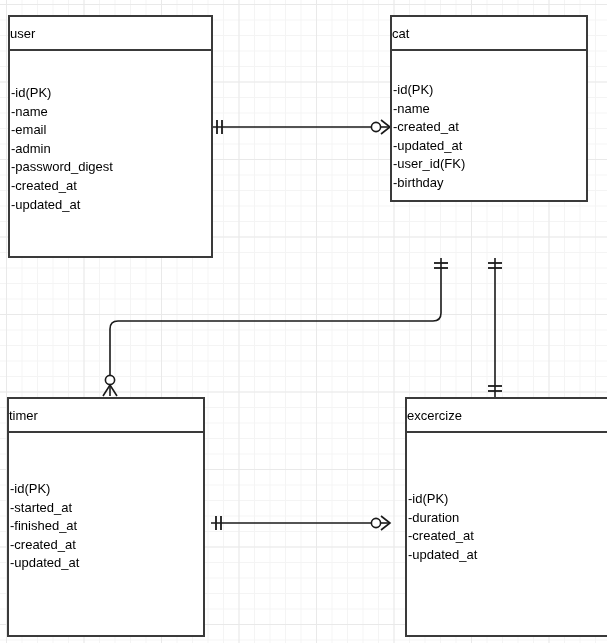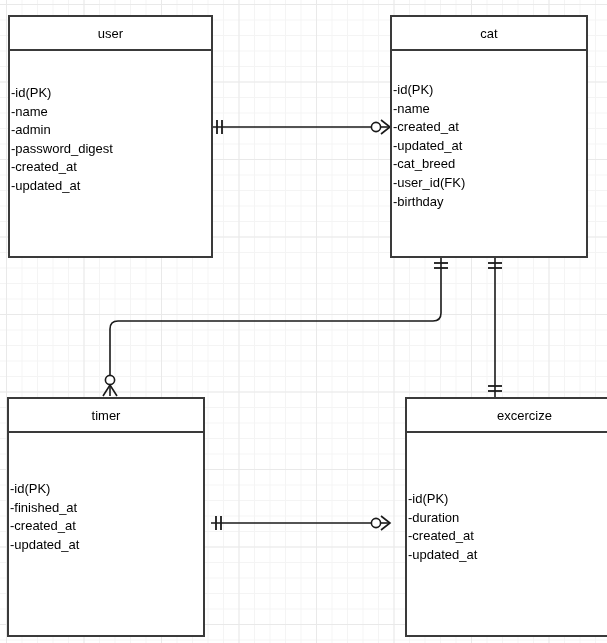--- a/index.html
+++ b/index.html
@@ -33,21 +33,20 @@
     position: absolute;
     box-sizing: border-box;
     background: #ffffff;
     border: 2px solid #3a3a3a;
     z-index: 5;
   }
   .entity-title {
     box-sizing: border-box;
     height: 34px;
     line-height: 33px;
-    text-align: center;
     font-size: 13px;
     color: #000000;
     border-bottom: 2px solid #3a3a3a;
     background: #ffffff;
     white-space: nowrap;
     overflow: hidden;
   }
   .entity-body {
     position: relative;
     box-sizing: border-box;
@@ -146,48 +145,49 @@
       <line x1="381" y1="523" x2="390" y2="523" stroke-width="1.6"></line>
     </g>
   </svg>
 
   <div class="entity" id="entity-user" style="left:8px; top:15px; width:205px; height:243px;">
     <div class="entity-title">user</div>
     <div class="entity-body">
       <ul class="attr-list">
         <li>-id(PK)</li>
         <li>-name</li>
+        <li>-email</li>
         <li>-admin</li>
         <li>-password_digest</li>
         <li>-created_at</li>
         <li>-updated_at</li>
       </ul>
     </div>
   </div>
 
-  <div class="entity" id="entity-cat" style="left:390px; top:15px; width:198px; height:243px;">
+  <div class="entity" id="entity-cat" style="left:390px; top:15px; width:198px; height:187px;">
     <div class="entity-title">cat</div>
     <div class="entity-body">
       <ul class="attr-list">
         <li>-id(PK)</li>
         <li>-name</li>
         <li>-created_at</li>
         <li>-updated_at</li>
-        <li>-cat_breed</li>
         <li>-user_id(FK)</li>
         <li>-birthday</li>
       </ul>
     </div>
   </div>
 
   <div class="entity" id="entity-timer" style="left:7px; top:397px; width:198px; height:240px;">
     <div class="entity-title">timer</div>
     <div class="entity-body">
       <ul class="attr-list">
         <li>-id(PK)</li>
+        <li>-started_at</li>
         <li>-finished_at</li>
         <li>-created_at</li>
         <li>-updated_at</li>
       </ul>
     </div>
   </div>
 
   <div class="entity" id="entity-exc" style="left:405px; top:397px; width:239px; height:240px;">
     <div class="entity-title">excercize</div>
     <div class="entity-body">

